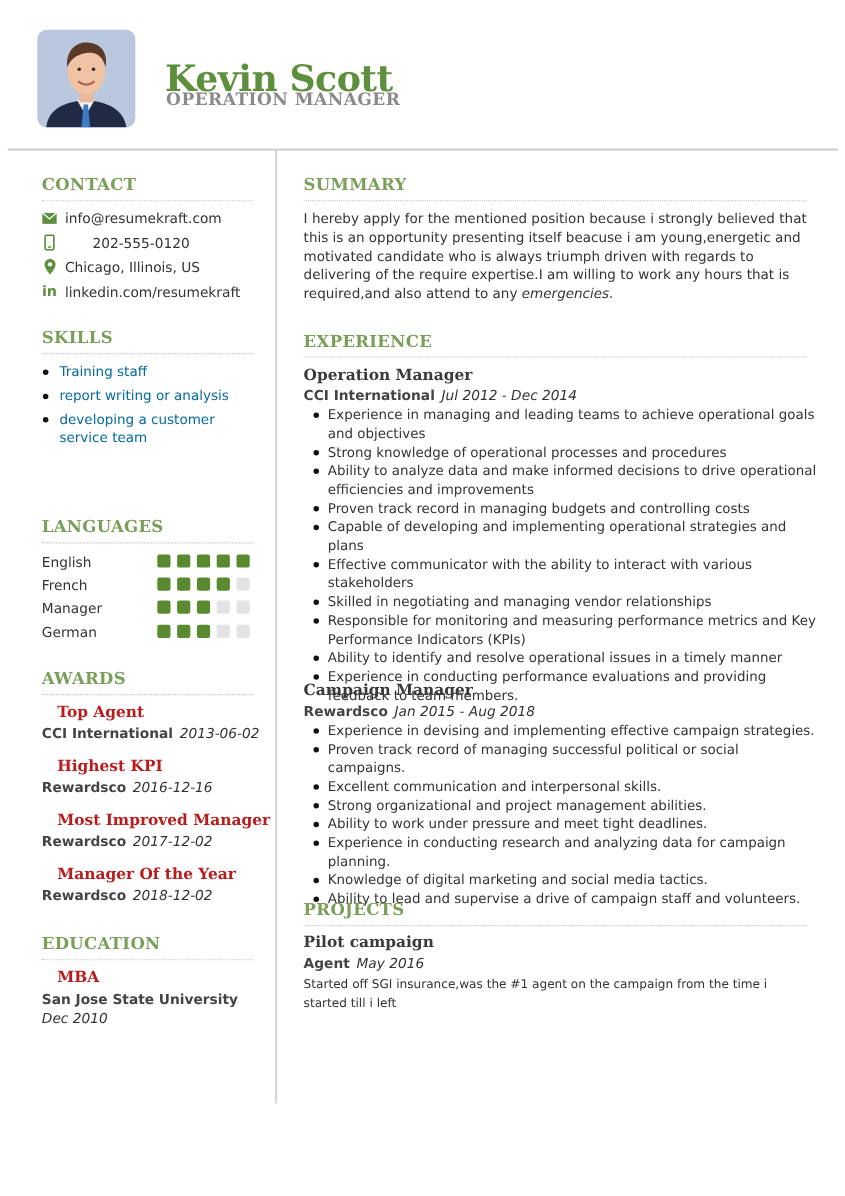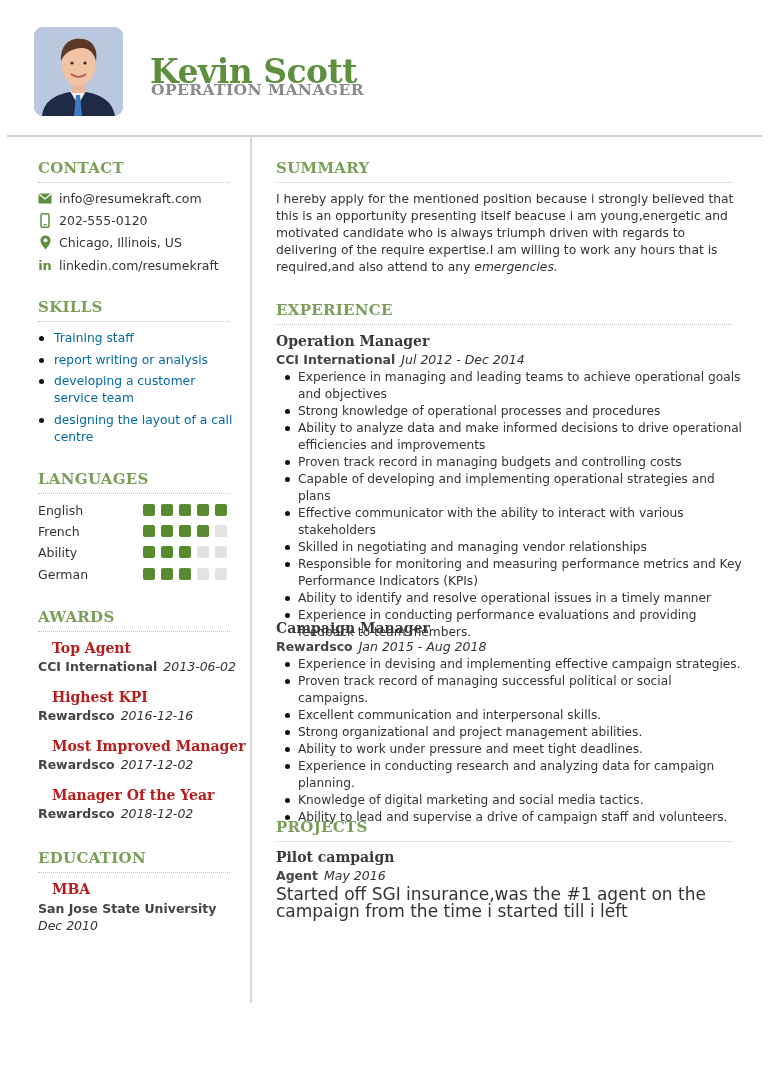--- a/index.html
+++ b/index.html
@@ -59,21 +59,21 @@
   }
   .summary em { font-style: italic; }
 
   .job-title { position: absolute; left: 276px; font-family: "DejaVu Serif", serif; font-weight: bold; font-size: 14px; color: #3a3a3a; line-height: 18px; }
   .job-meta { position: absolute; left: 276px; font-size: 12.5px; line-height: 17px; white-space: nowrap; }
 
   .bullets { position: absolute; left: 282px; width: 460px; list-style: none; }
   .bullets li { position: relative; padding-left: 16px; font-size: 12.2px; line-height: 17px; color: #333; }
   .bullets li::before { content: ""; position: absolute; left: 3px; top: 6px; width: 5px; height: 5px; border-radius: 50%; background: #111; }
 
-  .proj-desc { position: absolute; left: 276px; top: 886px; width: 460px; font-size: 17px; line-height: 17px; color: #333; }
+  .proj-desc { position: absolute; left: 276px; top: 886px; width: 460px; font-size: 11px; line-height: 17px; color: #333; }
 </style>
 </head>
 <body>
 
 <div class="photo">
   <svg viewBox="0 0 89 89">
     <rect width="89" height="89" fill="#b9c8de"></rect>
     <path d="M8 89 C10 72 24 66 44 64 C64 66 78 72 81 89 Z" fill="#1f2a45"></path>
     <path d="M36 64 L44 78 L52 64 Z" fill="#f2f2f2"></path>
     <path d="M42 68 L46 68 L48 89 L40 89 Z" fill="#3d7bc4"></path>
@@ -96,21 +96,21 @@
 
 <div class="contact-row" style="top:188px;">
   <span class="ic">
     <svg width="14" height="11" viewBox="0 0 14 11">
         <rect x="0.5" y="0.5" width="13" height="10" fill="#5d8f3c"></rect>
         <path d="M0.5 0.5 L7 6 L13.5 0.5" stroke="#fff" stroke-width="1.2" fill="none"></path>
       </svg>
   </span>
   <span class="txt">info@resumekraft.com</span>
 </div>
-<div class="contact-row" style="top:210px;">
+<div class="contact-row" style="top:210px;gap:25px;">
   <span class="ic">
     <svg width="10" height="15" viewBox="0 0 10 15">
         <rect x="1" y="0.8" width="8" height="13.4" rx="1.5" fill="none" stroke="#5d8f3c" stroke-width="1.5"></rect>
         <rect x="3.5" y="11" width="3" height="1.3" fill="#5d8f3c"></rect>
       </svg>
   </span>
   <span class="txt">202-555-0120</span>
 </div>
 <div class="contact-row" style="top:232px;">
   <span class="ic">
@@ -125,21 +125,20 @@
   <span class="ic" style="font-weight:bold; color:#5d8f3c; font-size:13px; font-family:'DejaVu Sans', sans-serif;">in</span>
   <span class="txt">linkedin.com/resumekraft</span>
 </div>
 
 <div class="sec-title" style="left:38px; top:297px;">SKILLS</div>
 <div class="sec-rule" style="left:38px; top:321px; width:192px;"></div>
 <ul class="left-list" style="top:330px;">
   <li>Training staff</li>
   <li>report writing or analysis</li>
   <li>developing a customer service team</li>
-  <li>designing the layout of a call centre</li>
 </ul>
 
 <div class="sec-title" style="left:38px; top:469px;">LANGUAGES</div>
 <div class="sec-rule" style="left:38px; top:493px; width:192px;"></div>
 
 <div class="lang-row" style="top:500px;">
   <span class="lname">English</span>
   <div class="dots">
     <span class="dot on"></span>
       <span class="dot on"></span>
@@ -152,21 +151,21 @@
   <span class="lname">French</span>
   <div class="dots">
     <span class="dot on"></span>
       <span class="dot on"></span>
       <span class="dot on"></span>
       <span class="dot on"></span>
       <span class="dot"></span>
   </div>
 </div>
 <div class="lang-row" style="top:542px;">
-  <span class="lname">Ability</span>
+  <span class="lname">Manager</span>
   <div class="dots">
     <span class="dot on"></span>
       <span class="dot on"></span>
       <span class="dot on"></span>
       <span class="dot"></span>
       <span class="dot"></span>
   </div>
 </div>
 <div class="lang-row" style="top:564px;">
   <span class="lname">German</span>

